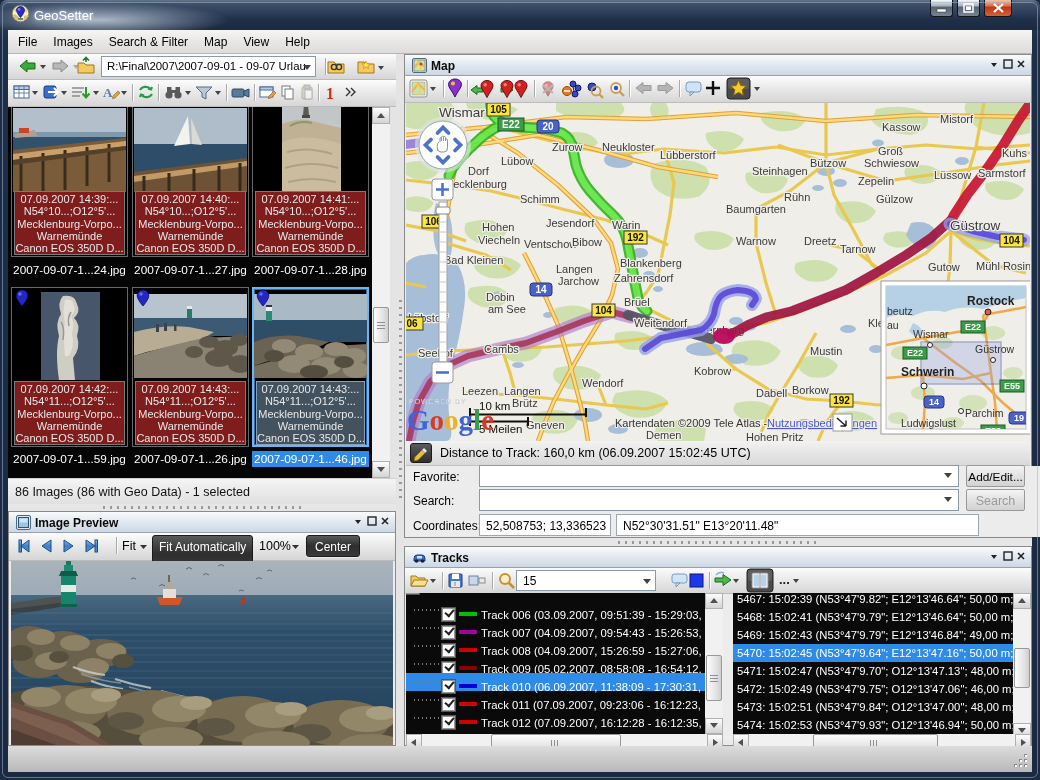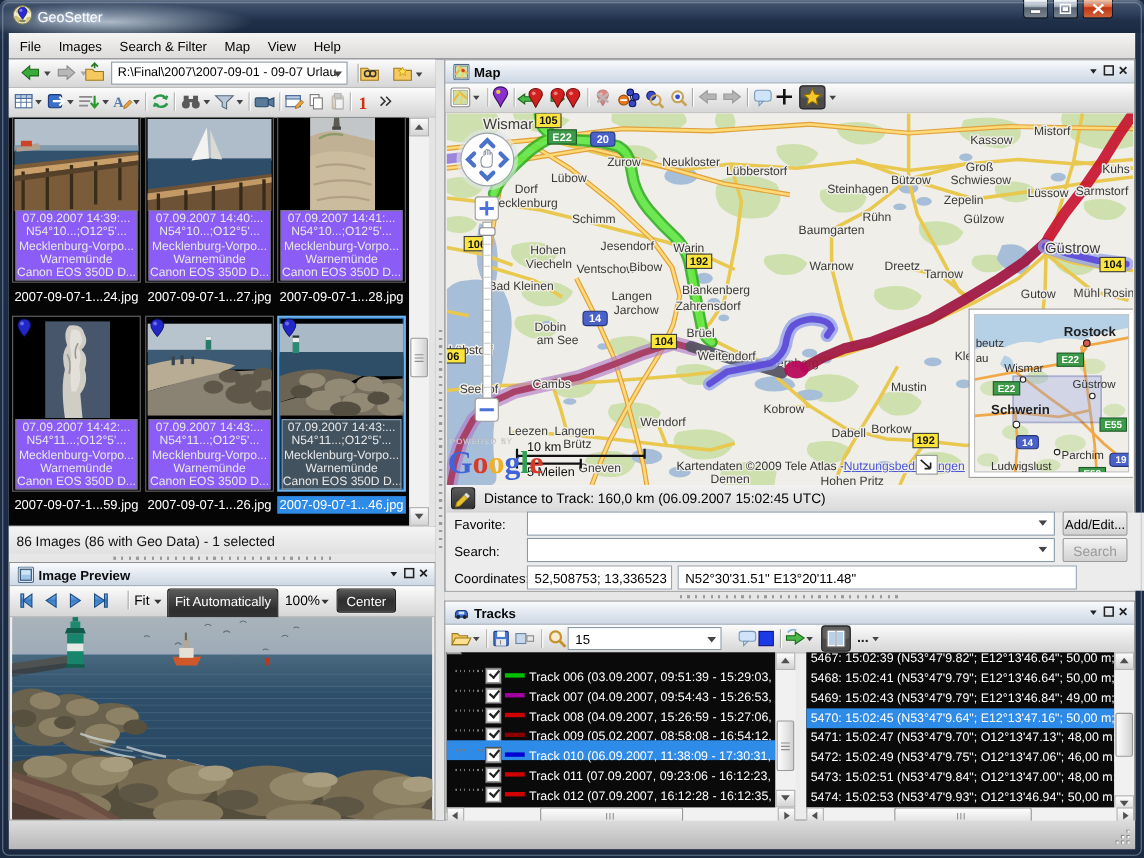--- a/index.html
+++ b/index.html
@@ -64,21 +64,21 @@
 #hsplit2 { position:absolute; left:0; top:484px; width:628px; height:8px; background:#e6e6e6; }
 #hsplit2:after { content:""; position:absolute; left:214px; top:3px; width:200px; height:3px; background:repeating-linear-gradient(90deg,#9a9a9a 0 2px,transparent 2px 7px); }
 #trackspanel { left:0; top:492px; width:628px; height:200px; }
 #trackstoolbar { position:absolute; left:0; top:21px; width:626px; height:26px; }
 #bottombar { position:absolute; left:8px; top:746px; width:1024px; height:26px;
   background:linear-gradient(#dcdcdc,#b8b8b8); z-index:1; }
 .sep { display:inline-block; width:1px; height:17px; background:#a8a8a8; margin:0 3px; vertical-align:middle; box-shadow:1px 0 0 rgba(255,255,255,.8); }
 
 .cell { position:absolute; width:117px; height:160px; background:#000; border:1px solid #686868; }
 .cell.sel { border:2px solid #6cb4f2; box-shadow:0 0 0 1px #2a6ab0 inset; }
-.cap { position:absolute; left:2px; right:2px; top:93px; height:64px; background:#8b5cf6; border:1px solid #7a7a7a;
+.cap { position:absolute; left:2px; right:2px; top:93px; height:64px; background:#7f1d1d; border:1px solid #7a7a7a;
   color:#e8e8e8; font-size:11px; text-align:center; line-height:12.3px; padding-top:1px; white-space:nowrap; overflow:hidden; }
 .cell.sel .cap { background:#42525f; border-color:#8aa0b4; top:92px; }
 .fname { position:absolute; color:#fff; font-size:11.8px; width:117px; text-align:center; height:17px; white-space:nowrap; }
 .fname span { padding:1px 2px; }
 .fname.sel span { background:#2f8be8; }
 .thphoto { position:absolute; }
 .pin { position:absolute; width:16px; height:24px; z-index:3; }
 
 .sbtn { position:absolute; left:0; width:18px; background:linear-gradient(#fdfdfd,#e8e8e8 50%,#d4d4d4); border:1px solid #b0b0b0; }
 .sthumb { position:absolute; left:1px; width:16px; background:linear-gradient(90deg,#fdfdfd,#e0e0e0 70%,#cfcfcf); border:1px solid #989898; border-radius:2px; }

